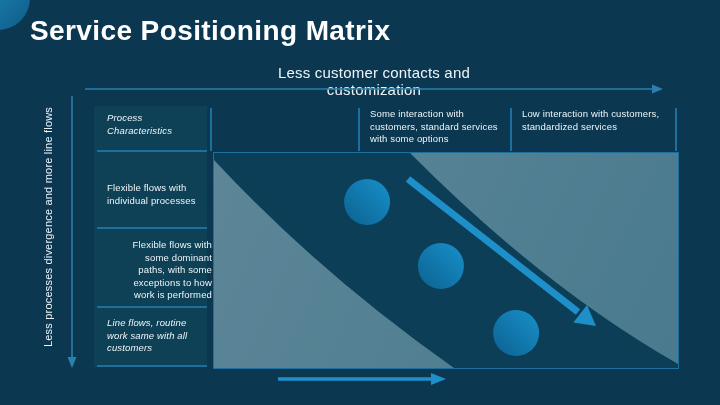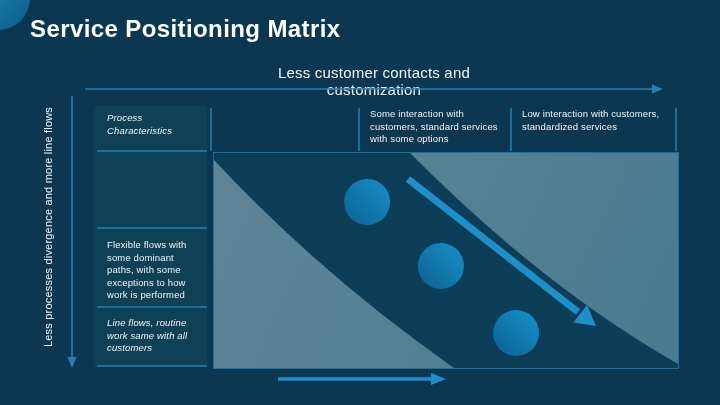--- a/index.html
+++ b/index.html
@@ -11,21 +11,21 @@
   }
   .abs{position:absolute;}
 
   
   .corner-circle{
     left:-34px;top:-34px;width:64px;height:64px;border-radius:50%;
     background:linear-gradient(135deg, var(--corner-a,#2391c7), var(--corner-b,#0d5c86));
   }
 
   .title{
-    left:30px;top:15px;font-size:24px;font-weight:600;letter-spacing:.4px;
+    left:30px;top:15px;font-size:28px;font-weight:600;letter-spacing:.4px;
     color:var(--title,#ffffff);
     text-align:right;
   }
 
   
   .top-axis-label{
     left:244px;top:64px;width:260px;text-align:center;
     font-size:15px;letter-spacing:.2px;color:var(--text,#eef5f9);
   }
   .top-axis-svg{left:85px;top:83px;}
@@ -45,21 +45,21 @@
   }
   .hline{height:2px;background:var(--line,#1d6f9e);left:97px;width:110px;}
   .vline{width:2px;background:var(--line,#1d6f9e);top:108px;height:43px;}
 
   .cell-text{font-size:9.5px;line-height:1.32;letter-spacing:.15px;color:var(--text,#eef5f9);}
   .corner-header{left:107px;top:112px;width:92px;font-style:italic;}
   .col-header-1{left:227px;top:108px;width:122px;}
   .col-header-2{left:370px;top:108px;width:132px;}
   .col-header-3{left:522px;top:108px;width:138px;}
   .row-label-1{left:107px;top:182px;width:96px;}
-  .row-label-2{left:107px;top:239px;width:96px;}
+  .row-label-2{left:116px;top:239px;width:96px;text-align:right;}
   .row-label-3{left:107px;top:317px;width:96px;font-style:italic;}
 
   
   .matrix{
     left:213px;top:152px;width:464px;height:215px;
     background:linear-gradient(115deg, var(--matrix-a,#5d8698), var(--matrix-b,#497a8e));
     border:1px solid var(--line,#1d6f9e);
     box-sizing:content-box;
   }
   .matrix svg{display:block;}
@@ -100,20 +100,21 @@
   <div class="abs hline" style="top:365px;"></div>
   <div class="abs vline" style="left:210px;"></div>
   <div class="abs vline" style="left:358px;"></div>
   <div class="abs vline" style="left:510px;"></div>
   <div class="abs vline" style="left:675px;"></div>
 
   <div class="abs cell-text corner-header">Process Characteristics</div>
   <div class="abs cell-text col-header-2">Some interaction with customers, standard services with some options</div>
   <div class="abs cell-text col-header-3">Low interaction with customers, standardized services</div>
 
+  <div class="abs cell-text row-label-1">Flexible flows with individual processes</div>
   <div class="abs cell-text row-label-2">Flexible flows with some dominant paths, with some exceptions to how work is performed</div>
   <div class="abs cell-text row-label-3">Line flows, routine work same with all customers</div>
 
   <div class="abs matrix">
     <svg width="464" height="215" viewBox="0 0 464 215">
       <defs>
         <linearGradient id="dotGrad" x1="0" y1="1" x2="1" y2="0">
           <stop offset="0" style="stop-color:var(--dot-b,#0c6190)"></stop>
           <stop offset="1" style="stop-color:var(--dot-a,#1791ca)"></stop>
         </linearGradient>

